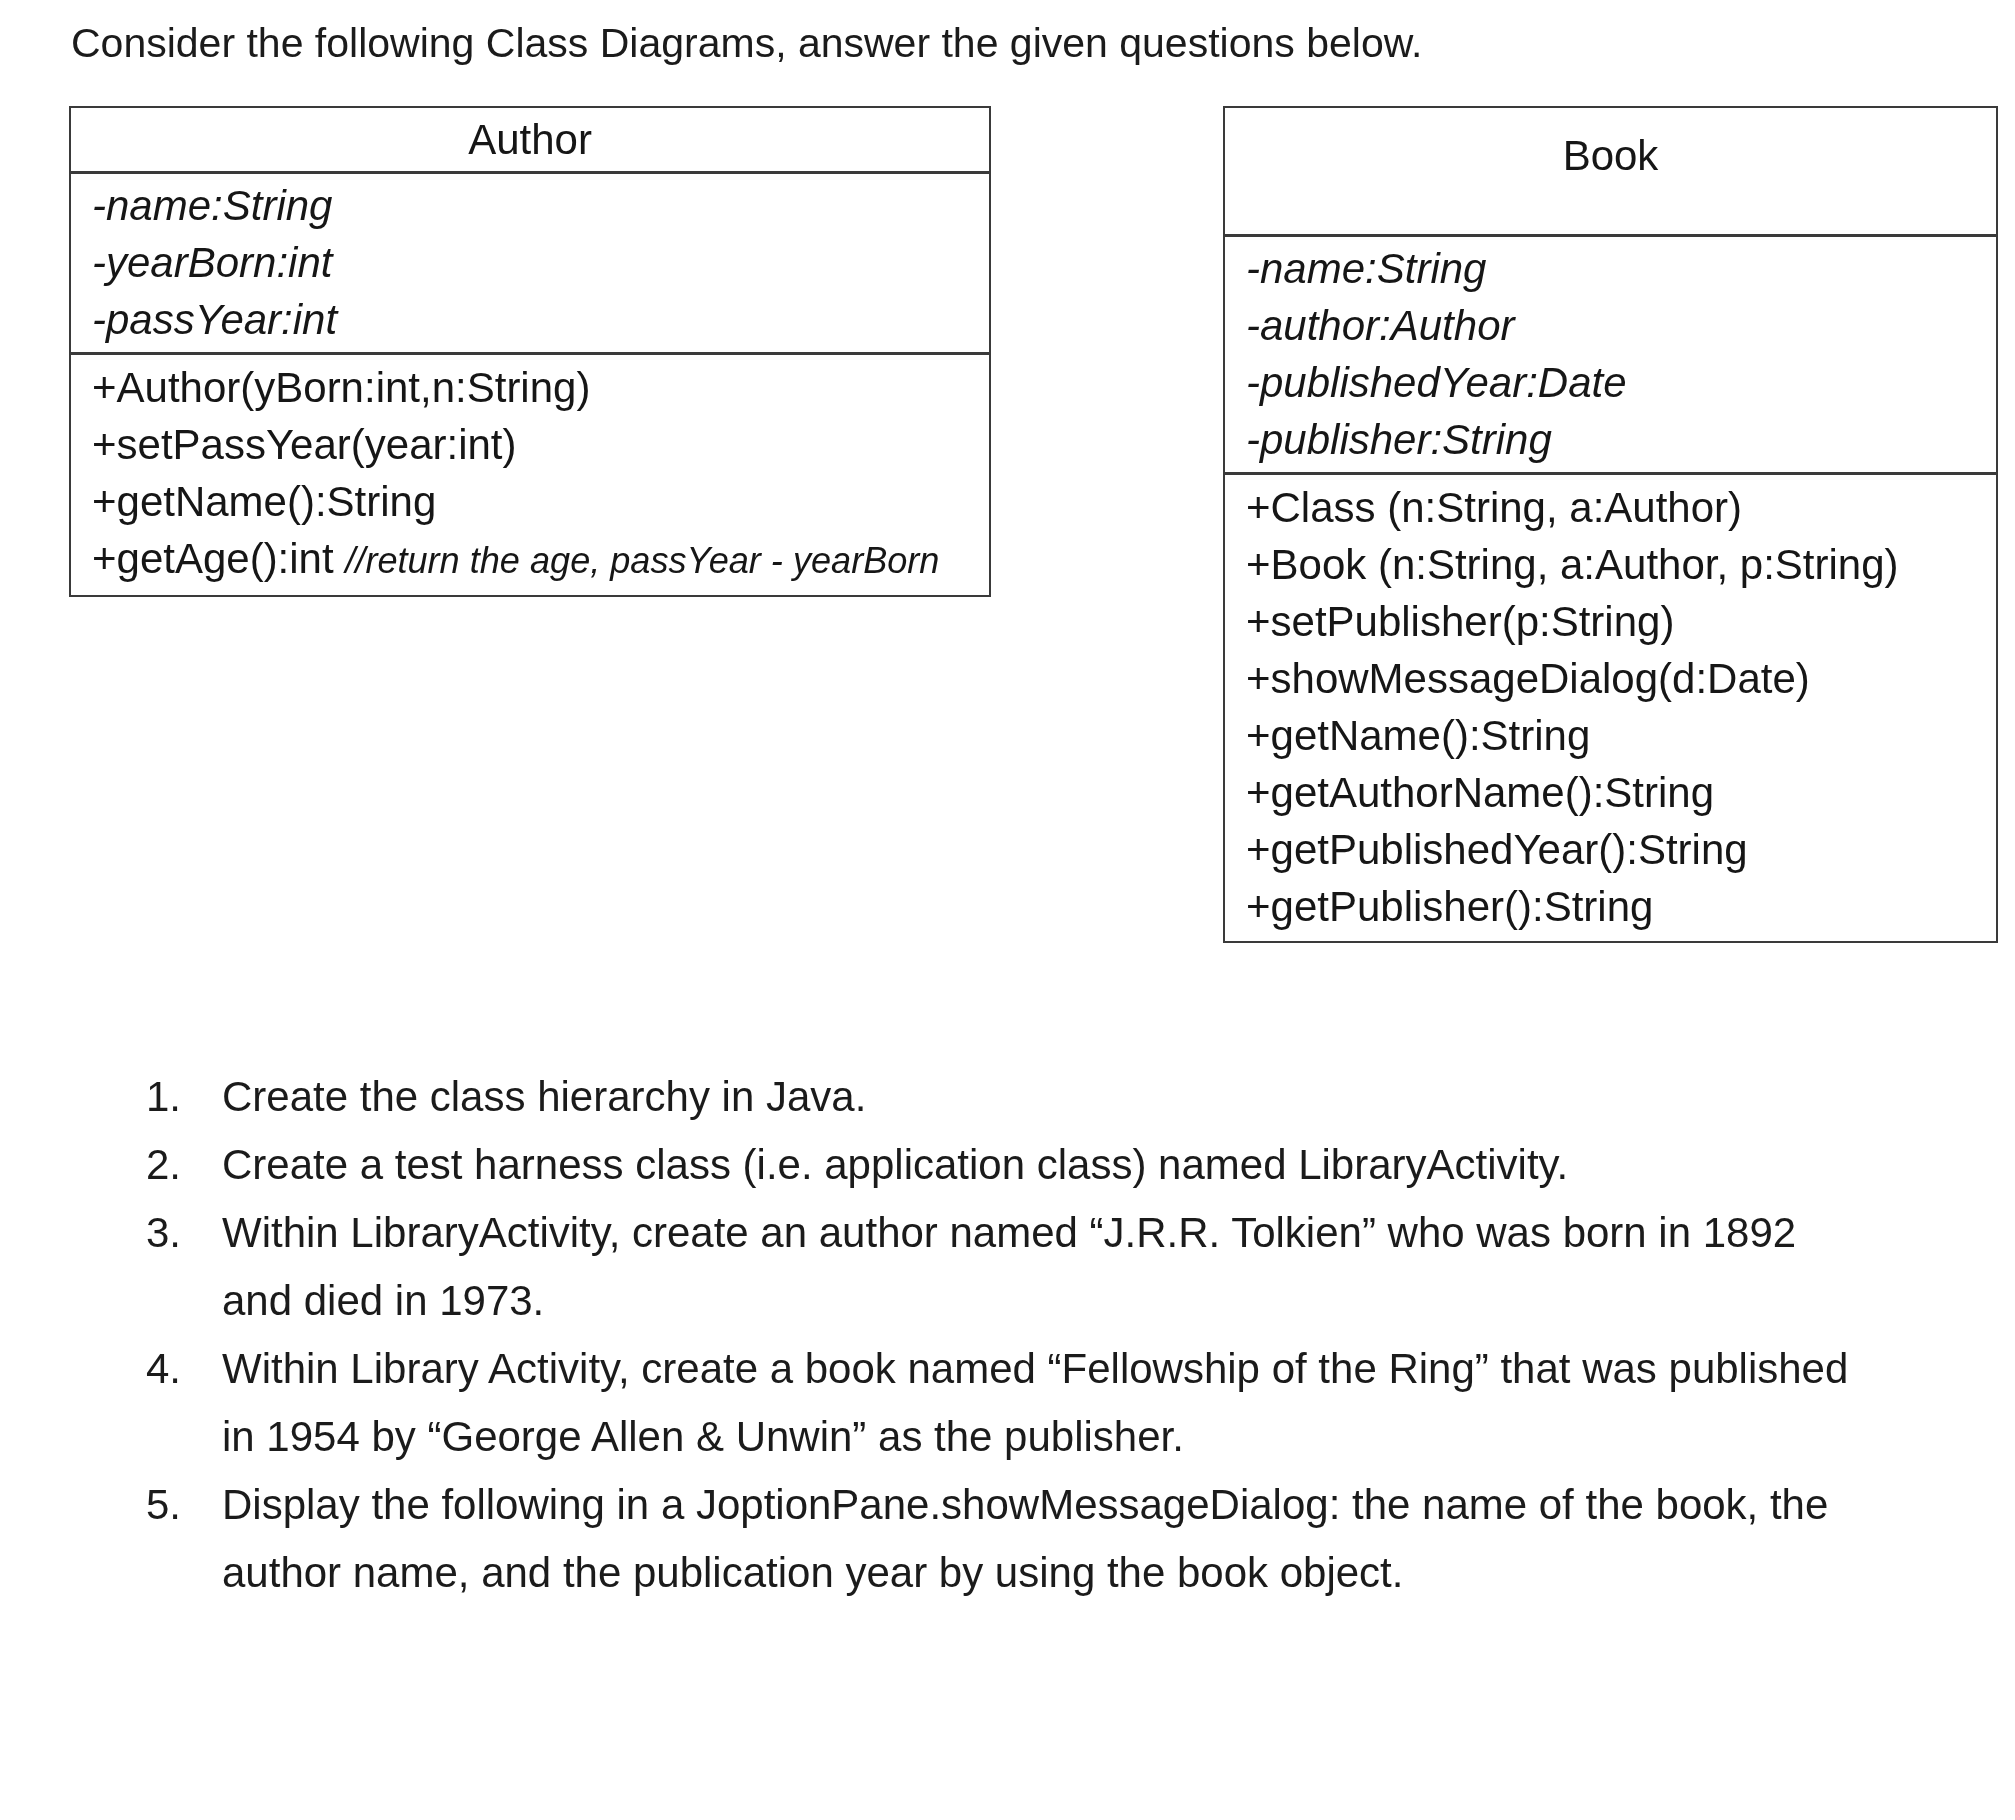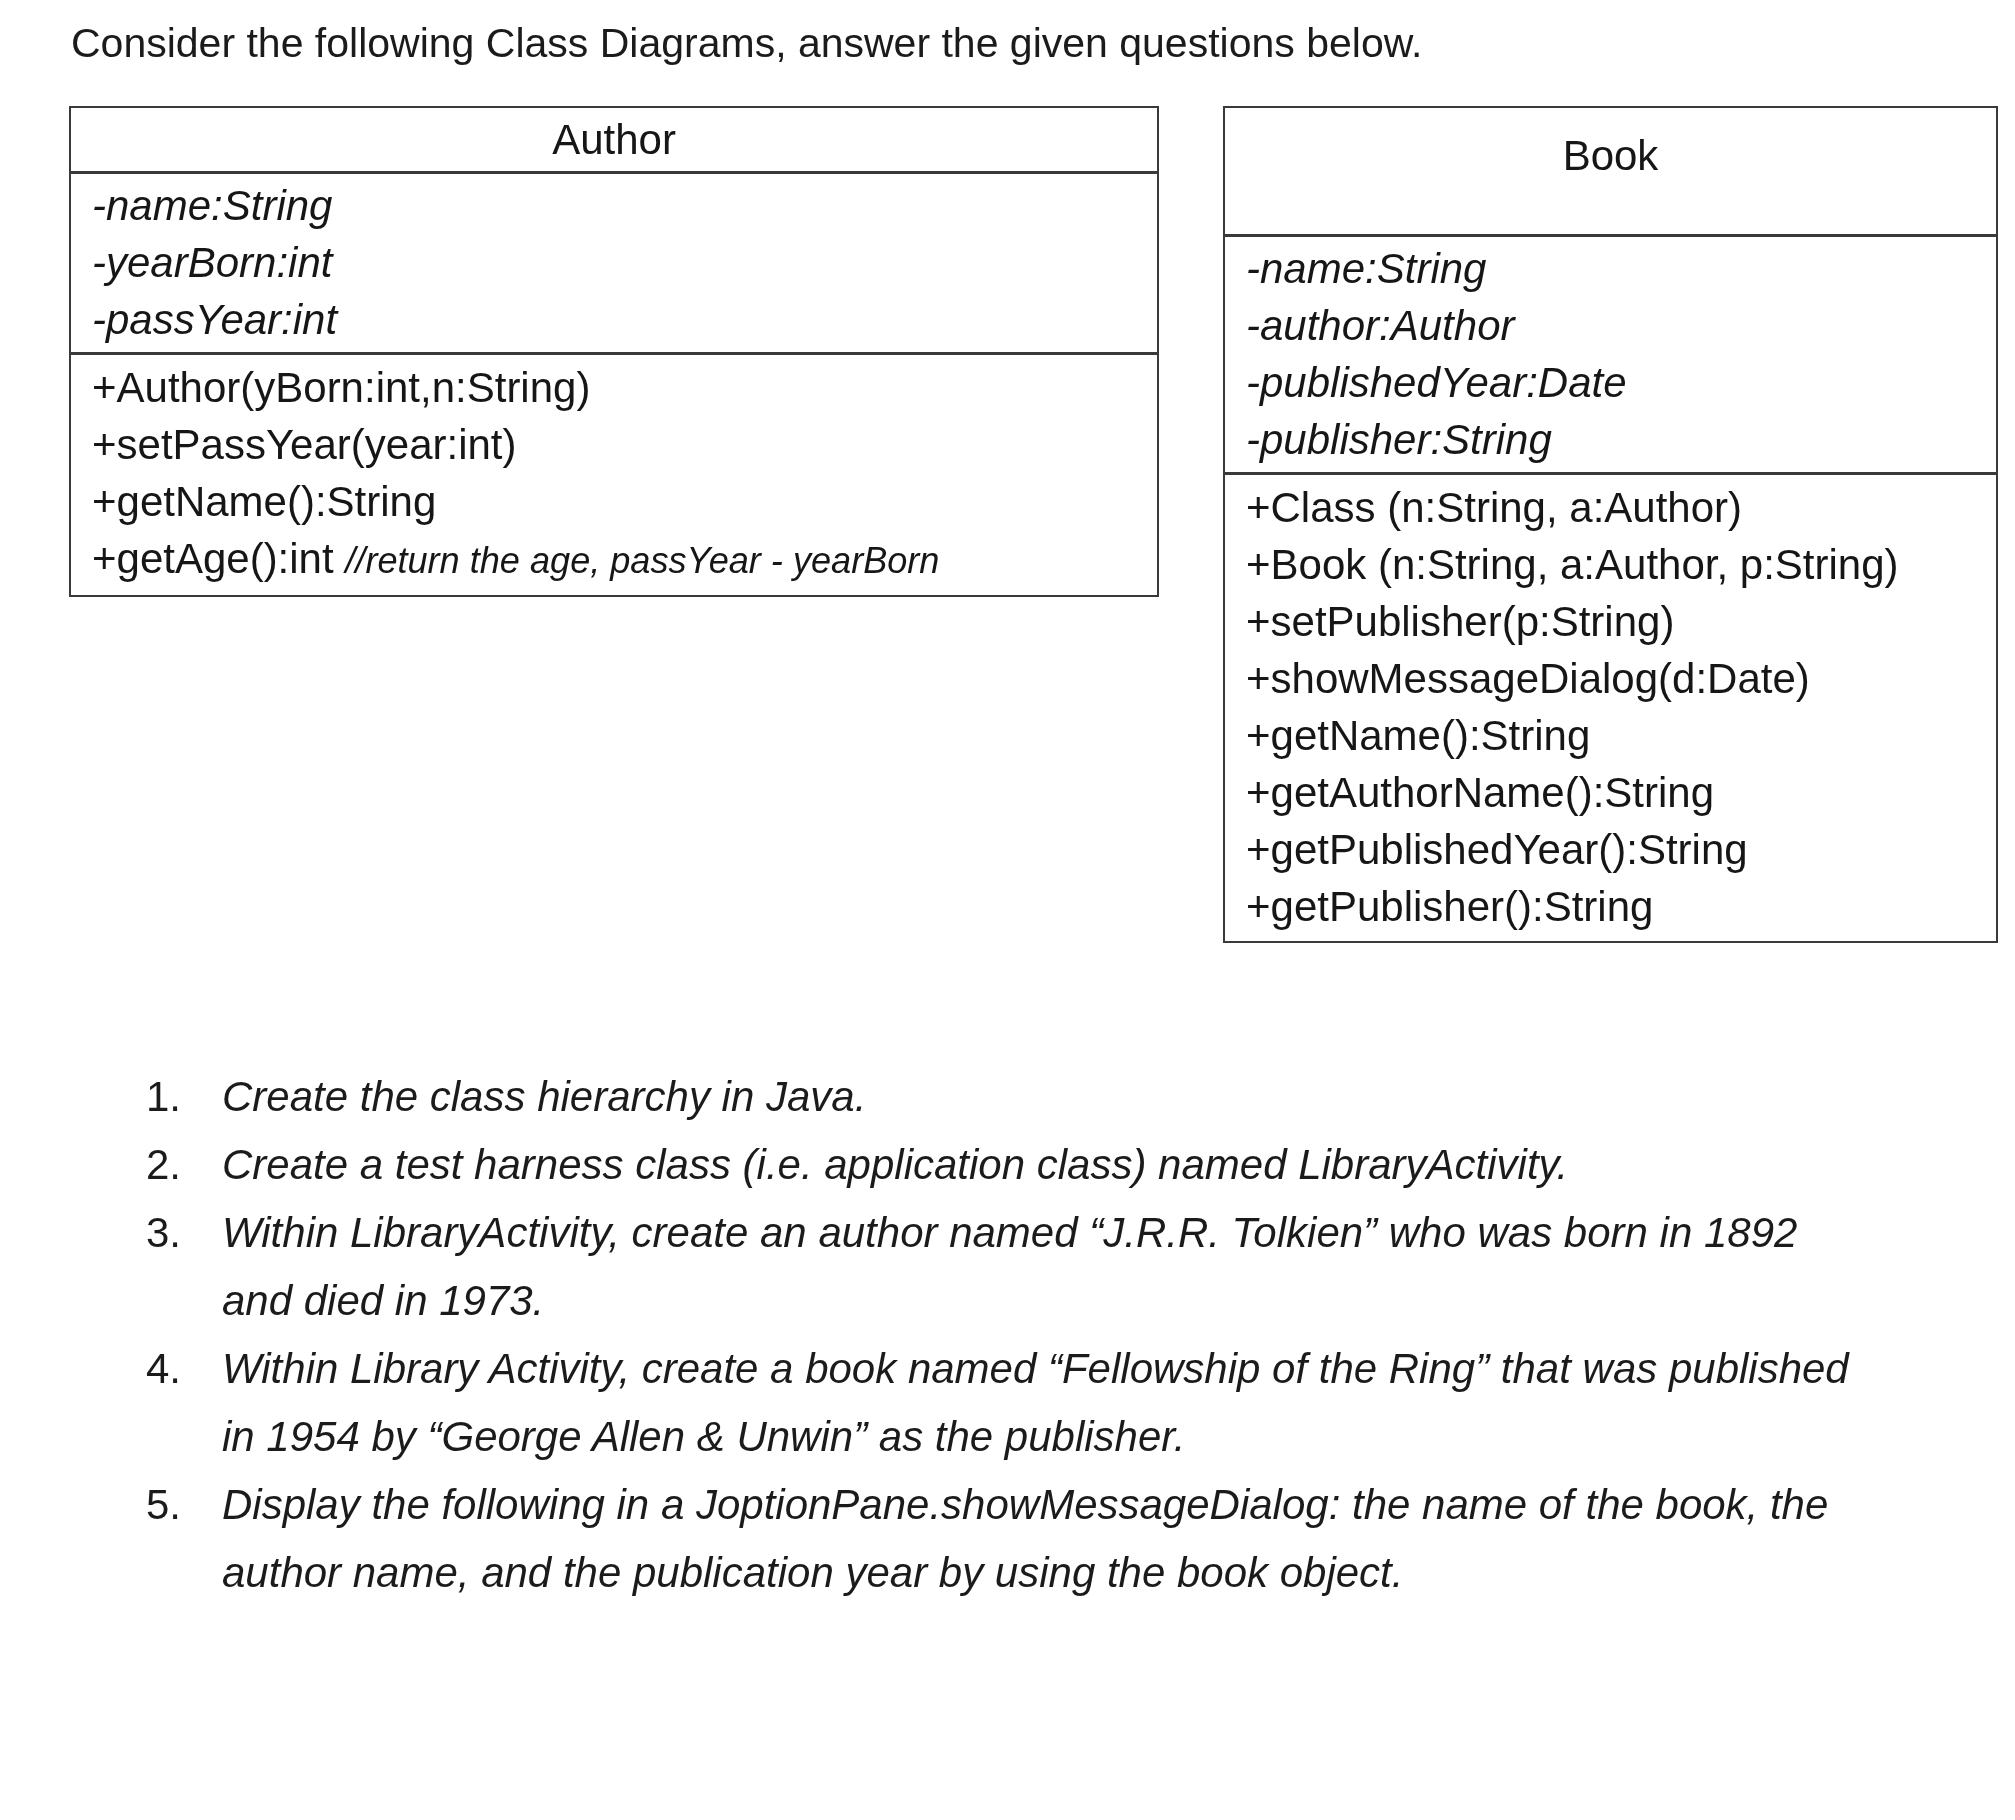--- a/index.html
+++ b/index.html
@@ -24,21 +24,21 @@
 
   
   .uml-box {
     position: absolute;
     background: #ffffff;
     border: 2.6px solid #3a3a3a;
     box-sizing: border-box;
     font-size: 42px;
     color: #161616;
   }
-  .uml-box.author { left: 69px; top: 106px; width: 1090px; }
+  .uml-box.author { left: 69px; top: 106px; width: 922px; }
   .uml-box.book   { left: 1223px; top: 106px; width: 775px; }
 
   .uml-title {
     text-align: center;
     border-bottom: 3.1px solid #3a3a3a;
     box-sizing: border-box;
   }
   .uml-box.author .uml-title { height: 66px; line-height: 63px; }
   .uml-box.book   .uml-title { height: 129px; line-height: 57px; padding-top: 19px; }
 
@@ -62,21 +62,21 @@
   .questions {
     position: absolute;
     left: 146px; top: 1063px;
     width: 1705px;
     font-size: 42px;
     line-height: 68px;
     color: #1b1b1b;
   }
   .q-item { display: flex; align-items: flex-start; }
   .q-num  { width: 76px; flex: 0 0 76px; }
-  .q-text { flex: 1 1 auto; font-style: italic; }
+  .q-text { flex: 1 1 auto; }
 </style>
 </head>
 <body>
 
 <div class="page">
 
   <div class="heading">Consider the following Class Diagrams, answer the given questions below.</div>
 
   <div class="uml-box author">
     <div class="uml-title">Author</div>

